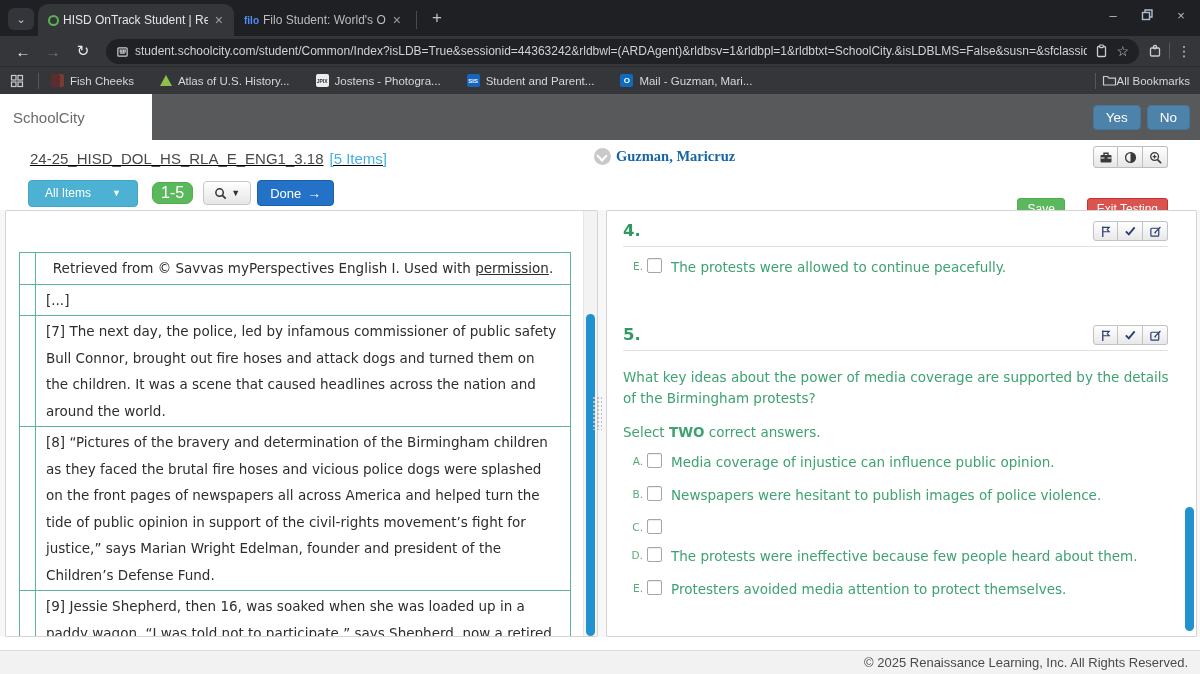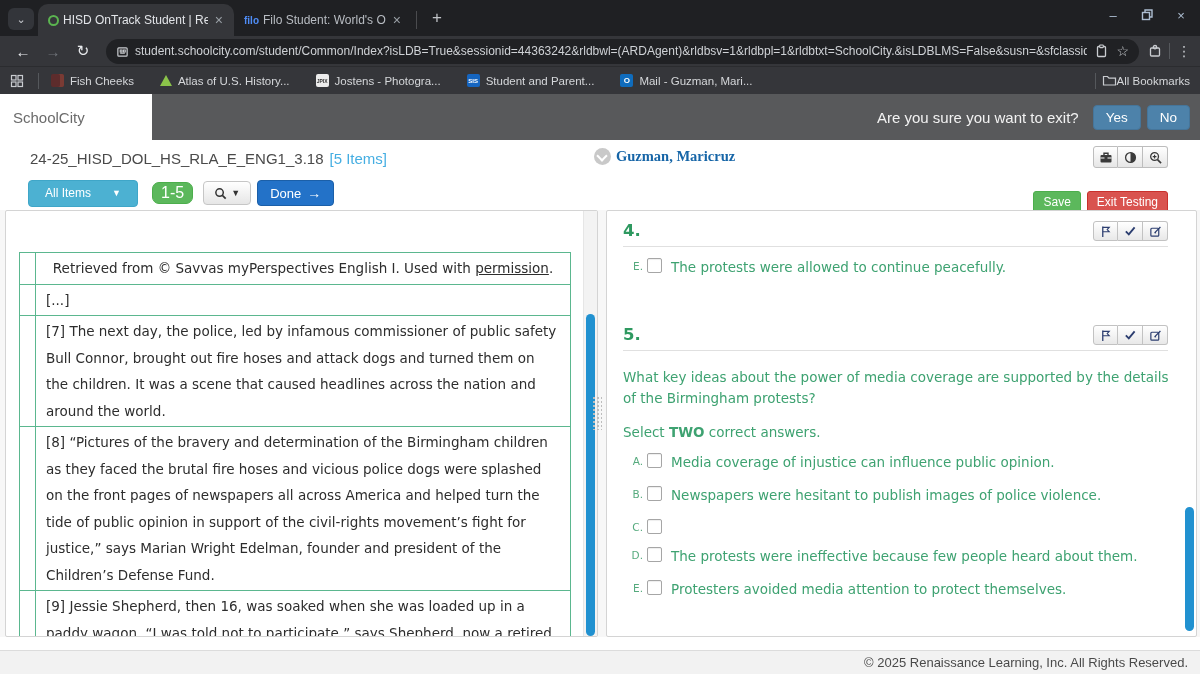--- a/index.html
+++ b/index.html
@@ -51,21 +51,21 @@
   
   .exitbar { position:relative; height:46px; background:#58595b; display:flex; align-items:center; justify-content:flex-end; }
   .brandbox { position:absolute; left:0; top:0; width:152px; height:46px; background:#fff;
     display:flex; align-items:center; padding-left:13px; color:#6b6b6b; font-size:15px; }
   .exit-prompt { color:#f2f2f2; font-size:15px; margin-right:14px; }
   .exitbtn { background:#4d82aa; color:#fff; border:1px solid #45759a; border-radius:4px;
     font-size:13.5px; padding:4px 12px; margin-right:6px; }
   .exitbtn:last-child { margin-right:10px; }
 
   
-  .testheader { position:relative; height:36px; background:#fff; display:flex; align-items:center; }
+  .testheader { position:relative; height:36px; background:#fff; display:flex; align-items:center;text-decoration:underline; }
   .testtitle { margin-left:30px; font-size:15px; color:#4a4a4a; }
   .itemscount { color:#45aee2; font-size:15px; margin-left:6px; }
   .student { position:absolute; left:594px; top:8px; display:flex; align-items:center; gap:5px; }
   .avatar { width:17px; height:17px; border-radius:50%; background:#c9c9c9; position:relative; }
   .avatar::after { content:""; position:absolute; left:4px; top:4px; width:6px; height:6px;
     border-right:2.5px solid #fff; border-bottom:2.5px solid #fff; transform:rotate(45deg); }
   .studentname { font-family:"Liberation Serif", serif; font-weight:bold; font-size:14.5px; color:#1665a7; }
   .hdr-tools { position:absolute; right:32px; top:6px; display:flex; }
   .toolbtn { width:25px; height:22px; background:linear-gradient(#ffffff,#e6e6e6); border:1px solid #bdbdbd;
     border-left-width:0; display:flex; align-items:center; justify-content:center; }
@@ -78,21 +78,21 @@
     color:#fff; font-size:12px; display:flex; align-items:center; padding:0 16px; margin-right:14px; }
   .btn-allitems .caret { margin-left:auto; font-size:9px; }
   .btn-range { height:22px; background:#5cb85c; border:1px solid #4cae4c; border-radius:7px;
     color:#fff; font-size:16px; padding:0 8px; display:flex; align-items:center; margin-right:10px; }
   .btn-search { width:48px; height:24px; background:linear-gradient(#fff,#e6e6e6); border:1px solid #c6c6c6;
     border-radius:4px; display:flex; align-items:center; justify-content:center; gap:4px; margin-right:6px; }
   .btn-search .caret { font-size:9px; color:#333; }
   .btn-done { height:26px; background:#2372c8; border:1px solid #1b5fa8; border-radius:4px; color:#fff;
     font-size:13px; padding:0 12px; display:flex; align-items:center; gap:6px; }
   .btn-done .arrow { font-weight:bold; font-size:14px; }
-  .right-actions { position:absolute; right:32px; top:15px; display:flex; gap:6px;border-radius:10px; }
+  .right-actions { position:absolute; right:32px; top:22px; display:flex; gap:22px;border-radius:10px; }
   .btn-save { height:22px; background:#5cb85c; border:1px solid #4cae4c; border-radius:3px; color:#fff;
     font-size:12px; padding:0 9px; display:flex; align-items:center; }
   .btn-exit { height:22px; background:#d9534f; border:1px solid #c9302c; border-radius:3px; color:#fff;
     font-size:12px; padding:0 9px; display:flex; align-items:center; }
 
   
   .content { position:relative; height:427px; background:#f7f7f7; }
   .panel { position:absolute; top:0; background:#fff; border:1px solid #d4d4d4; border-radius:2px; }
   .panel-left { left:5px; width:593px; height:427px; overflow:hidden; }
   .panel-right { left:606px; width:591px; height:427px; overflow:hidden; }
@@ -244,21 +244,20 @@
         <svg width="15" height="13" viewBox="0 0 15 13">
             <path d="M1.5 2.5 h4 l1.5 1.7 h6.5 v6.8 h-12 z" fill="none" stroke="#c9ccd0" stroke-width="1.2"></path>
           </svg>
       </span>
       <span>All Bookmarks</span>
     </div>
   </div>
 
   <div class="exitbar">
     <div class="brandbox">SchoolCity</div>
-    <span class="exit-prompt">Are you sure you want to exit?</span>
     <button class="exitbtn">Yes</button>
     <button class="exitbtn">No</button>
   </div>
 
   <div class="testheader">
     <span class="testtitle">24-25_HISD_DOL_HS_RLA_E_ENG1_3.18</span>
     <span class="itemscount">[5 Items]</span>
     <div class="student">
       <span class="avatar"></span>
       <span class="studentname">Guzman, Maricruz</span>

